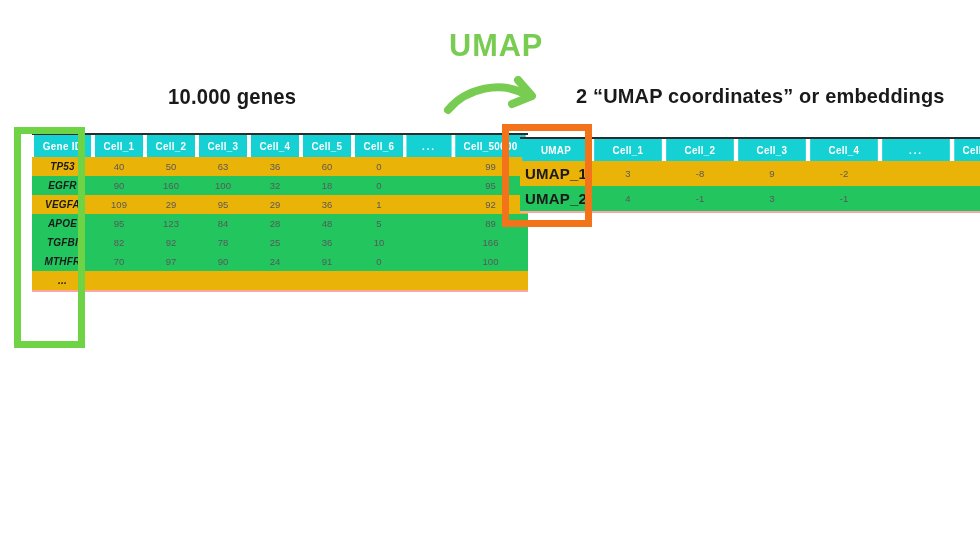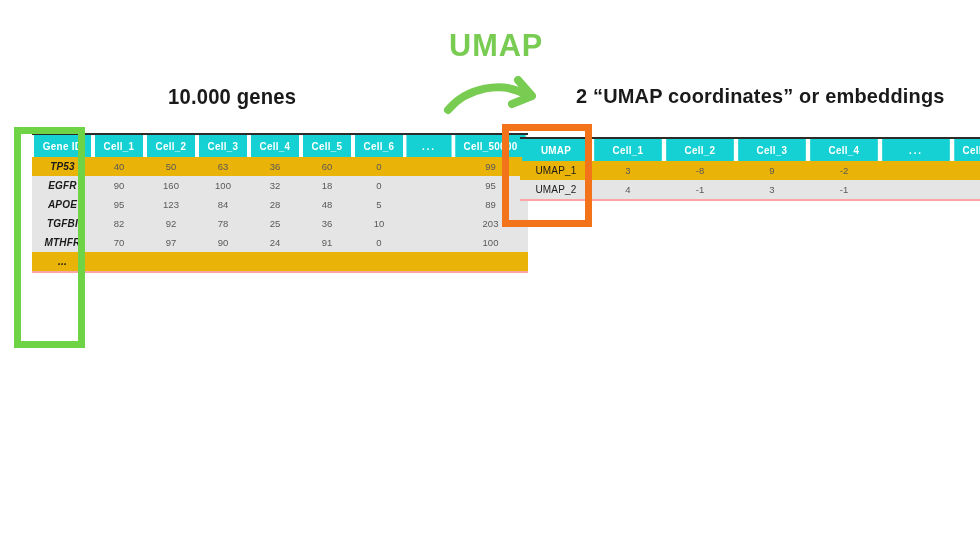--- a/index.html
+++ b/index.html
@@ -114,38 +114,38 @@
     font-size: 9.5px;
     color: #595959;
     text-align: center;
     padding: 4px 2px;
     height: 11px;
   }
   .data-table tbody tr.row-odd td {
     background: #eab308;
   }
   .data-table tbody tr.row-even td {
-    background: #e5e5e5;
+    background: #22c55e;
   }
   .data-table tbody tr:last-child td {
     border-bottom: 2px solid #fca5a5;
   }
 
   
   #gene-expression-table td.row-label {
     color: #1a1a1a;
     font-weight: bold;
     font-style: italic;
     font-size: 10px;
     letter-spacing: 0.2px;
   }
   #umap-table td.row-label {
     color: #1a1a1a;
-    font-weight: normal;
-    font-size: 10px;
+    font-weight: bold;
+    font-size: 15px;
     letter-spacing: 0.2px;
   }
 
   
   #gene-expression-table col.c-label { width: 61px; }
   #gene-expression-table col.c-cell  { width: 52px; }
   #gene-expression-table col.c-dots  { width: 48px; }
   #gene-expression-table col.c-last  { width: 75px; }
 
   
@@ -217,41 +217,52 @@
       <td class="row-label">EGFR</td>
       <td>90</td>
       <td>160</td>
       <td>100</td>
       <td>32</td>
       <td>18</td>
       <td>0</td>
       <td></td>
       <td>95</td>
     </tr>
+    <tr class="row-odd">
+      <td class="row-label">VEGFA</td>
+      <td>109</td>
+      <td>29</td>
+      <td>95</td>
+      <td>29</td>
+      <td>36</td>
+      <td>1</td>
+      <td></td>
+      <td>92</td>
+    </tr>
     <tr class="row-even">
       <td class="row-label">APOE</td>
       <td>95</td>
       <td>123</td>
       <td>84</td>
       <td>28</td>
       <td>48</td>
       <td>5</td>
       <td></td>
       <td>89</td>
     </tr>
     <tr class="row-even">
       <td class="row-label">TGFBI</td>
       <td>82</td>
       <td>92</td>
       <td>78</td>
       <td>25</td>
       <td>36</td>
       <td>10</td>
       <td></td>
-      <td>203</td>
+      <td>166</td>
     </tr>
     <tr class="row-even">
       <td class="row-label">MTHFR</td>
       <td>70</td>
       <td>97</td>
       <td>90</td>
       <td>24</td>
       <td>91</td>
       <td>0</td>
       <td></td>

